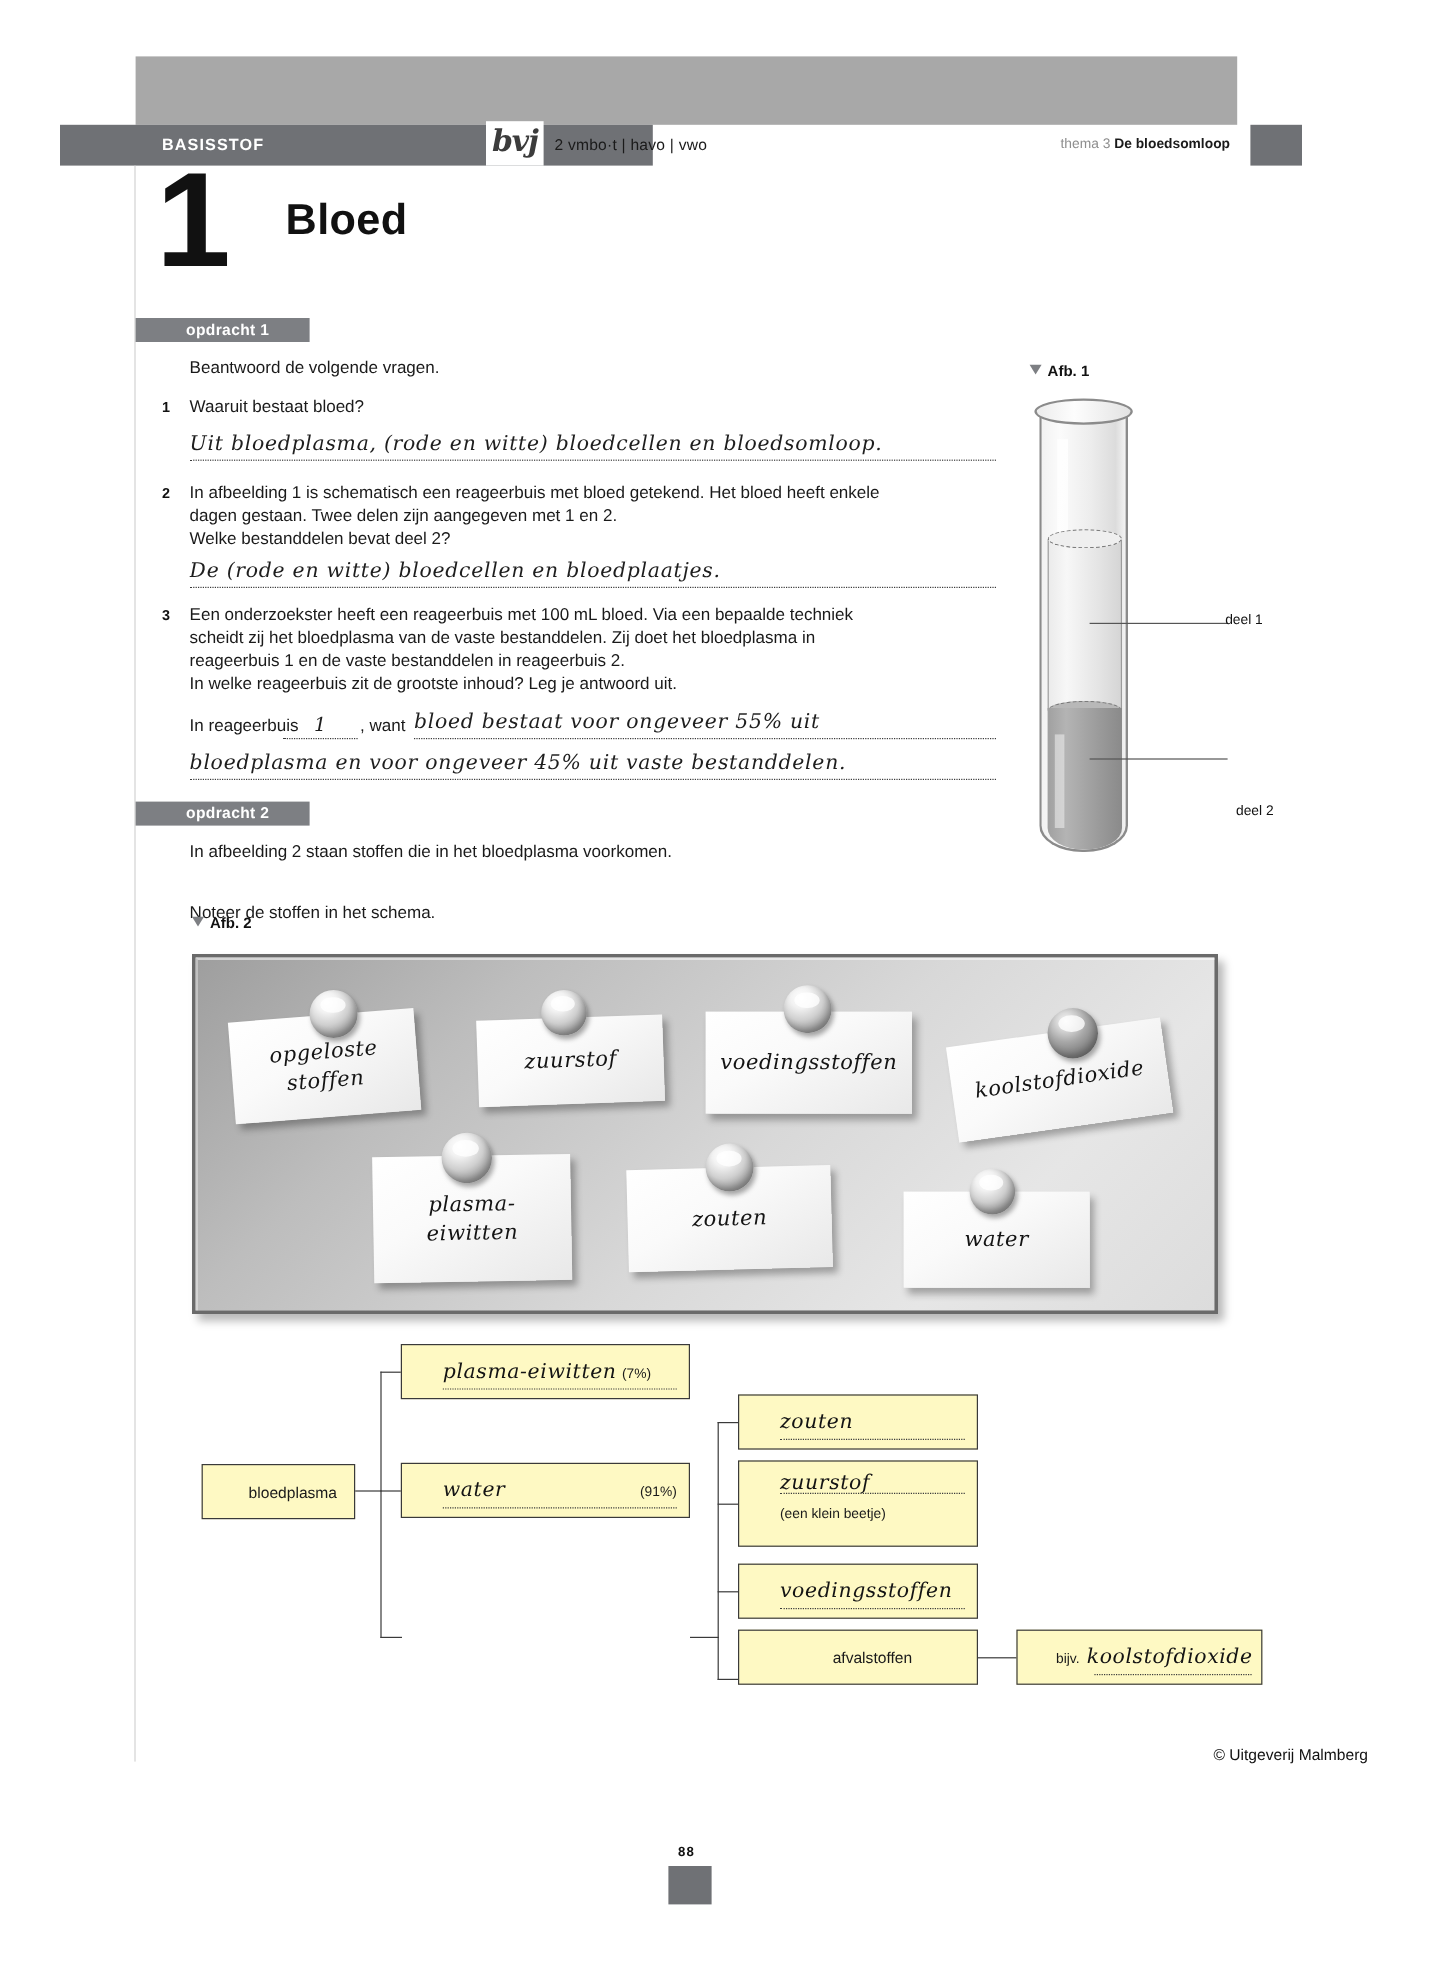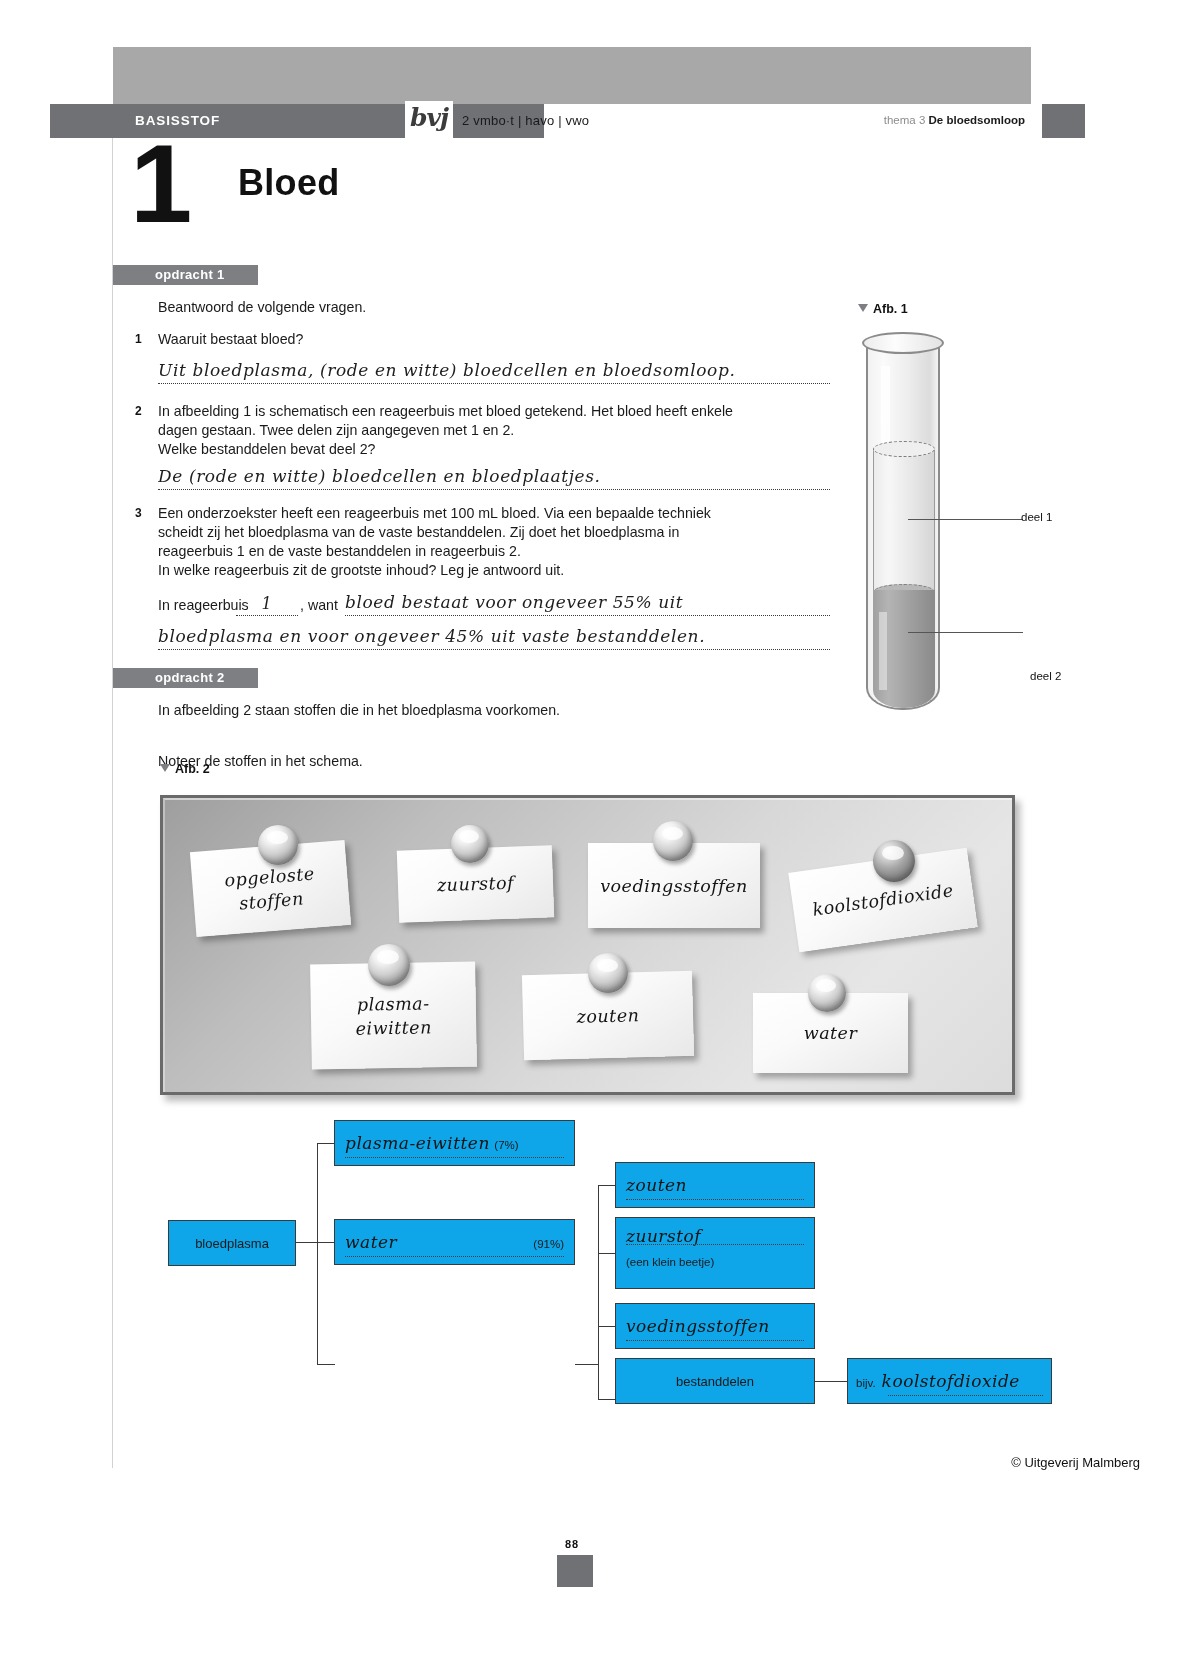--- a/index.html
+++ b/index.html
@@ -182,22 +182,22 @@
       radial-gradient(circle at 36% 26%, #f5f5f5 0%, #dcdcdc 16%, #a8a8a8 42%, #7d7d7d 70%, #616161 100%);
   }
   .magnet .shine{
     position:absolute; left:22%; top:14%; width:52%; height:34%;
     border-radius:50%; background:rgba(255,255,255,.78);
   }
 
   
   .schema{ position:absolute; left:160px; top:1118px; width:860px; height:300px; }
   .sbox{
-    position:absolute; border:1.4px solid #3a3a3a; background:#0ea5e9;
-    display:flex; align-items:center;
+    position:absolute; border:1.4px solid #3a3a3a; background:#fef9c3;
+    display:flex; align-items:center;padding-left:24px;
   }
   .sbox .plain{
     font-size:13px; color:#1a1a1a; width:100%; text-align:center;
   }
   .sline{ position:absolute; background:#3a3a3a; }
   .fill{
     position:absolute; border-bottom:1.3px dotted #3a3a3a;
   }
   .hw-s{
     font-family:"DejaVu Serif", serif; font-style:italic;
@@ -410,21 +410,21 @@
   </div>
 
   <div class="sbox" style="left:455px; top:185px; width:200px; height:46px;">
     <div style="position:relative; width:100%; padding:0 10px;">
       <span class="hw-s">voedingsstoffen</span>
       <div class="fill" style="left:10px; right:10px; bottom:-5px;"></div>
     </div>
   </div>
 
   <div class="sbox" style="left:455px; top:240px; width:200px; height:46px;">
-    <span class="plain">bestanddelen</span>
+    <span class="plain">afvalstoffen</span>
   </div>
 
   <div class="sline" style="left:655px; top:263px; width:33px; height:1.4px;"></div>
 
   <div class="sbox" style="left:687px; top:240px; width:205px; height:46px;">
     <div style="position:relative; width:100%; padding:0 8px; display:flex; align-items:baseline;">
       <span class="sub-note" style="margin-right:6px;">bijv.</span>
       <span class="hw-s">koolstofdioxide</span>
       <div class="fill" style="left:40px; right:8px; bottom:-5px;"></div>
     </div>

